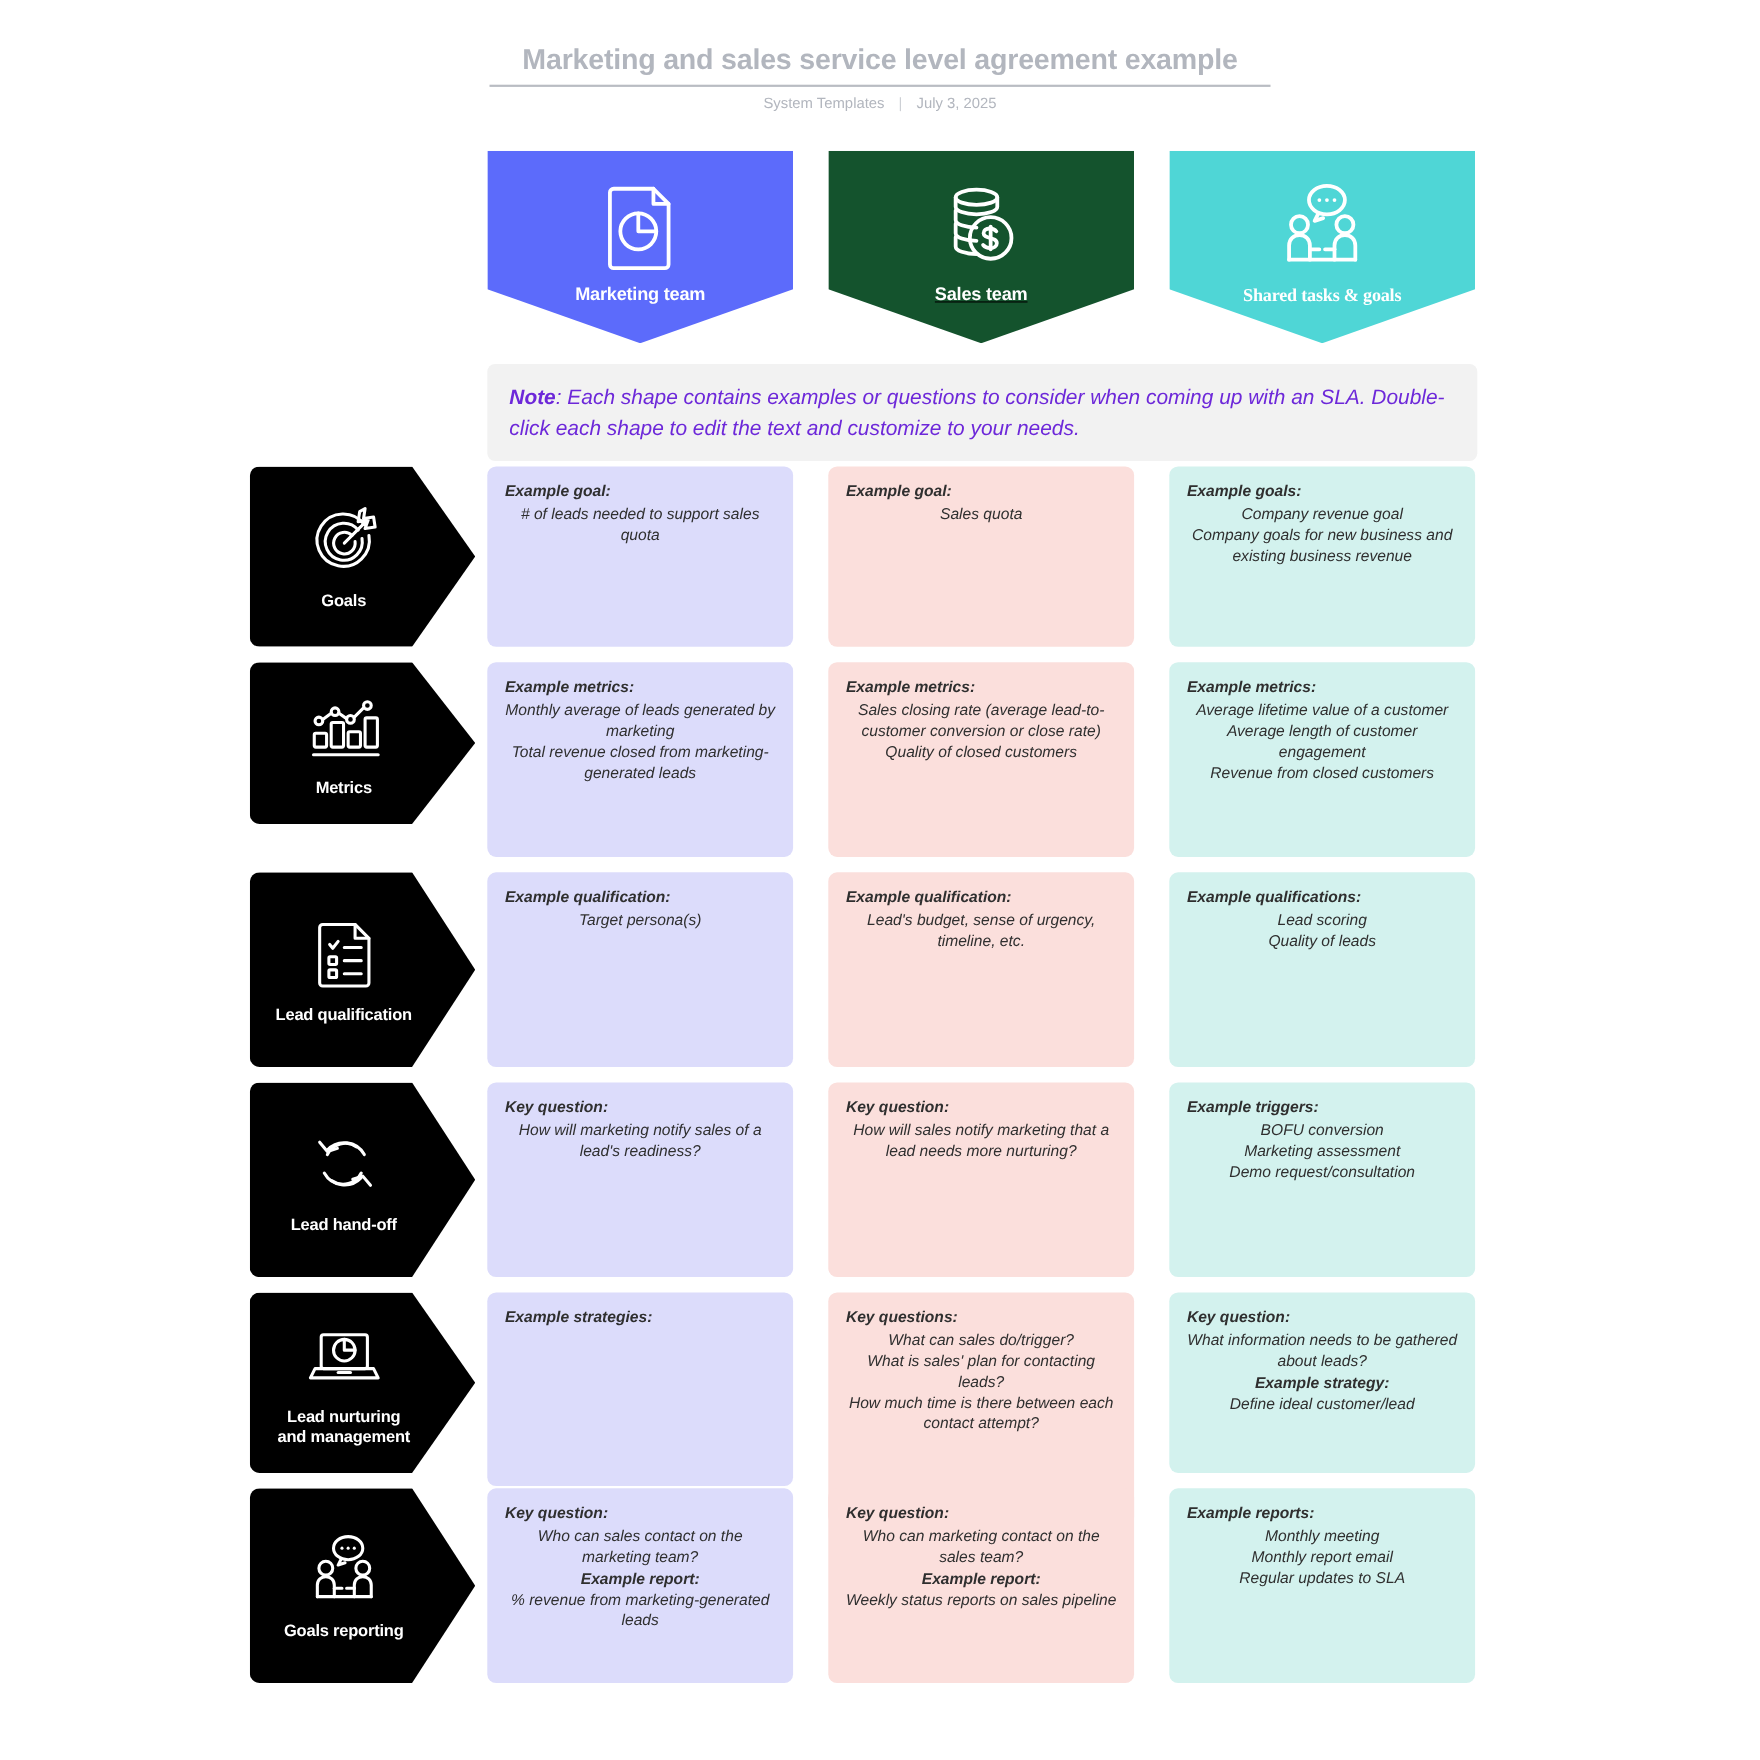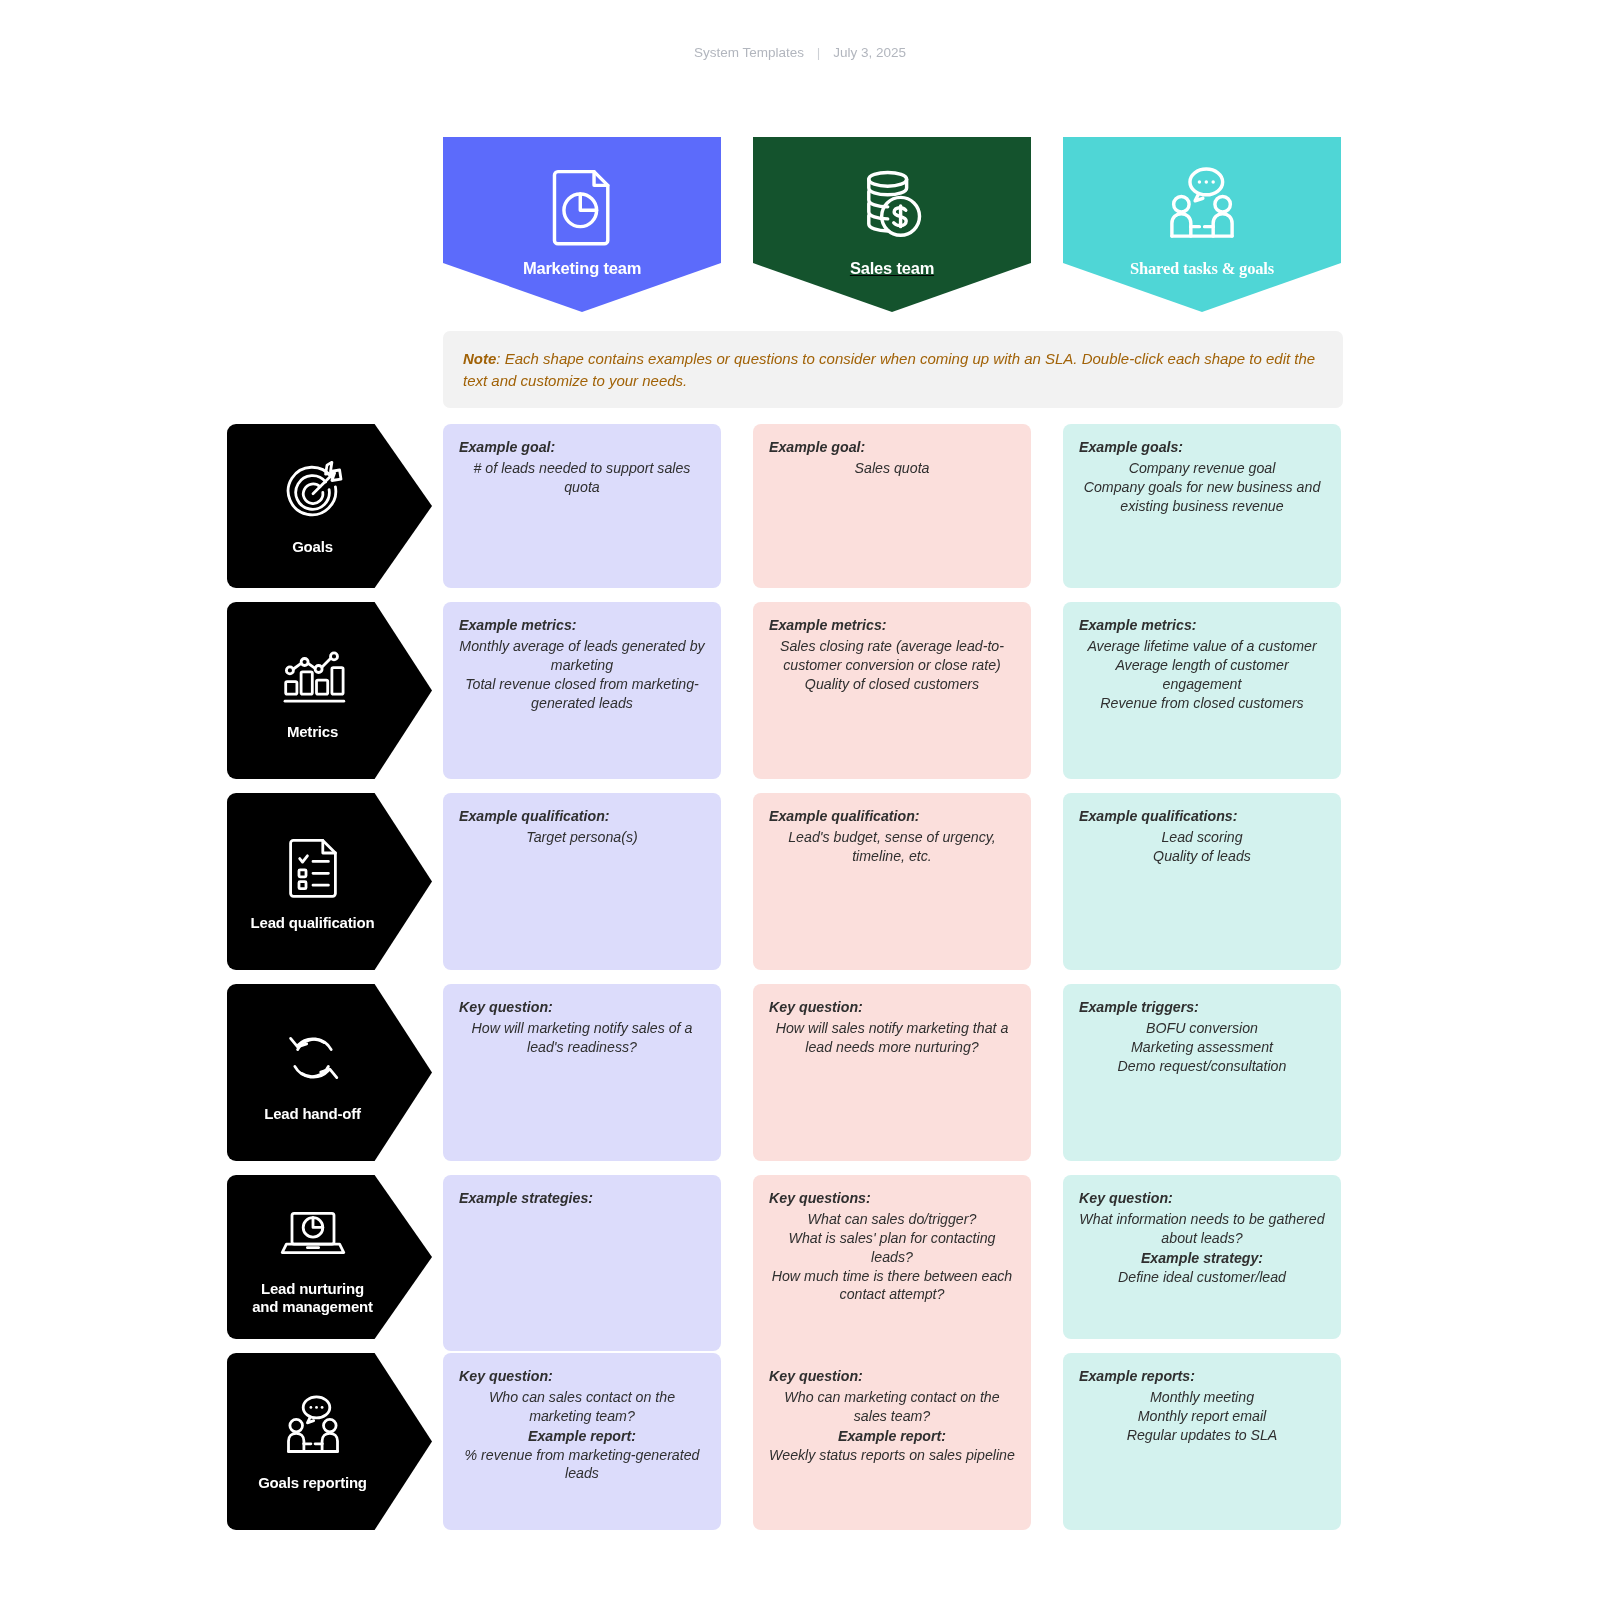--- a/index.html
+++ b/index.html
@@ -45,21 +45,21 @@
     color: #ffffff; font-size: 16.5px; font-weight: bold;
     margin-top: 10px; text-align: center; letter-spacing: -0.2px;
   }
 
   
   .note {
     position: absolute; left: 443px; top: 331px;
     width: 900px; min-height: 68px;
     background: #f2f2f2; border-radius: 7px;
     padding: 17px 20px 16px 20px;
-    font-size: 15px; font-style: italic; color: #a16207;
+    font-size: 19px; font-style: italic; color: #6d28d9;
     line-height: 1.45;
   }
   .note b { font-style: italic; font-weight: bold; }
 
   
   .rows { position: absolute; left: 0; top: 424px; width: 1600px; }
   .row { position: relative; display: flex; margin-bottom: 14px; padding-left: 227px; }
 
   .tag {
     position: absolute; left: 227px; top: 0;
@@ -98,20 +98,23 @@
   .c-teal { background: #d3f2ee; }
 
   svg { display: block; }
 </style>
 </head>
 <body>
 
 <div class="page">
 
   <div class="header">
+    <div class="title-wrap">
+      <div class="title">Marketing and sales service level agreement example</div>
+    </div>
     <div class="subtitle">
       <span>System Templates</span>
       <span class="sep">|</span>
       <span>July 3, 2025</span>
     </div>
   </div>
 
   <div class="banners" id="banners">
       <div class="banner" style="background: rgb(92, 107, 251);">
         <span class="bicon">
@@ -196,21 +199,21 @@
           <div class="card c-teal" style="height: 164px;">
             <span class="chead">Example goals:</span>
             <span class="cbody">
               <span style="display:block">Company revenue goal</span>
               <span style="display:block">Company goals for new business and existing business revenue</span>
             </span>
           </div>
         </div>
       </div>
       <div class="row" style="height: 177px;">
-        <div class="tag" style="height: 177px;">
+        <div class="tag" style="height: 147px;">
           <span class="ticon">
             <svg viewBox="0 0 100 100" width="70" height="70" fill="none" stroke="#fff" stroke-width="4" stroke-linecap="round" stroke-linejoin="round">
               <circle cx="17" cy="42" r="5"></circle>
               <circle cx="38" cy="30" r="5"></circle>
               <circle cx="58" cy="40" r="5"></circle>
               <circle cx="80" cy="22" r="5"></circle>
               <path d="M22 40 L33 32 M43 32 L53 39 M63 37 L75 25"></path>
               <rect x="11" y="58" width="16" height="18" rx="2"></rect>
               <rect x="33" y="44" width="16" height="32" rx="2"></rect>
               <rect x="55" y="56" width="16" height="20" rx="2"></rect>

